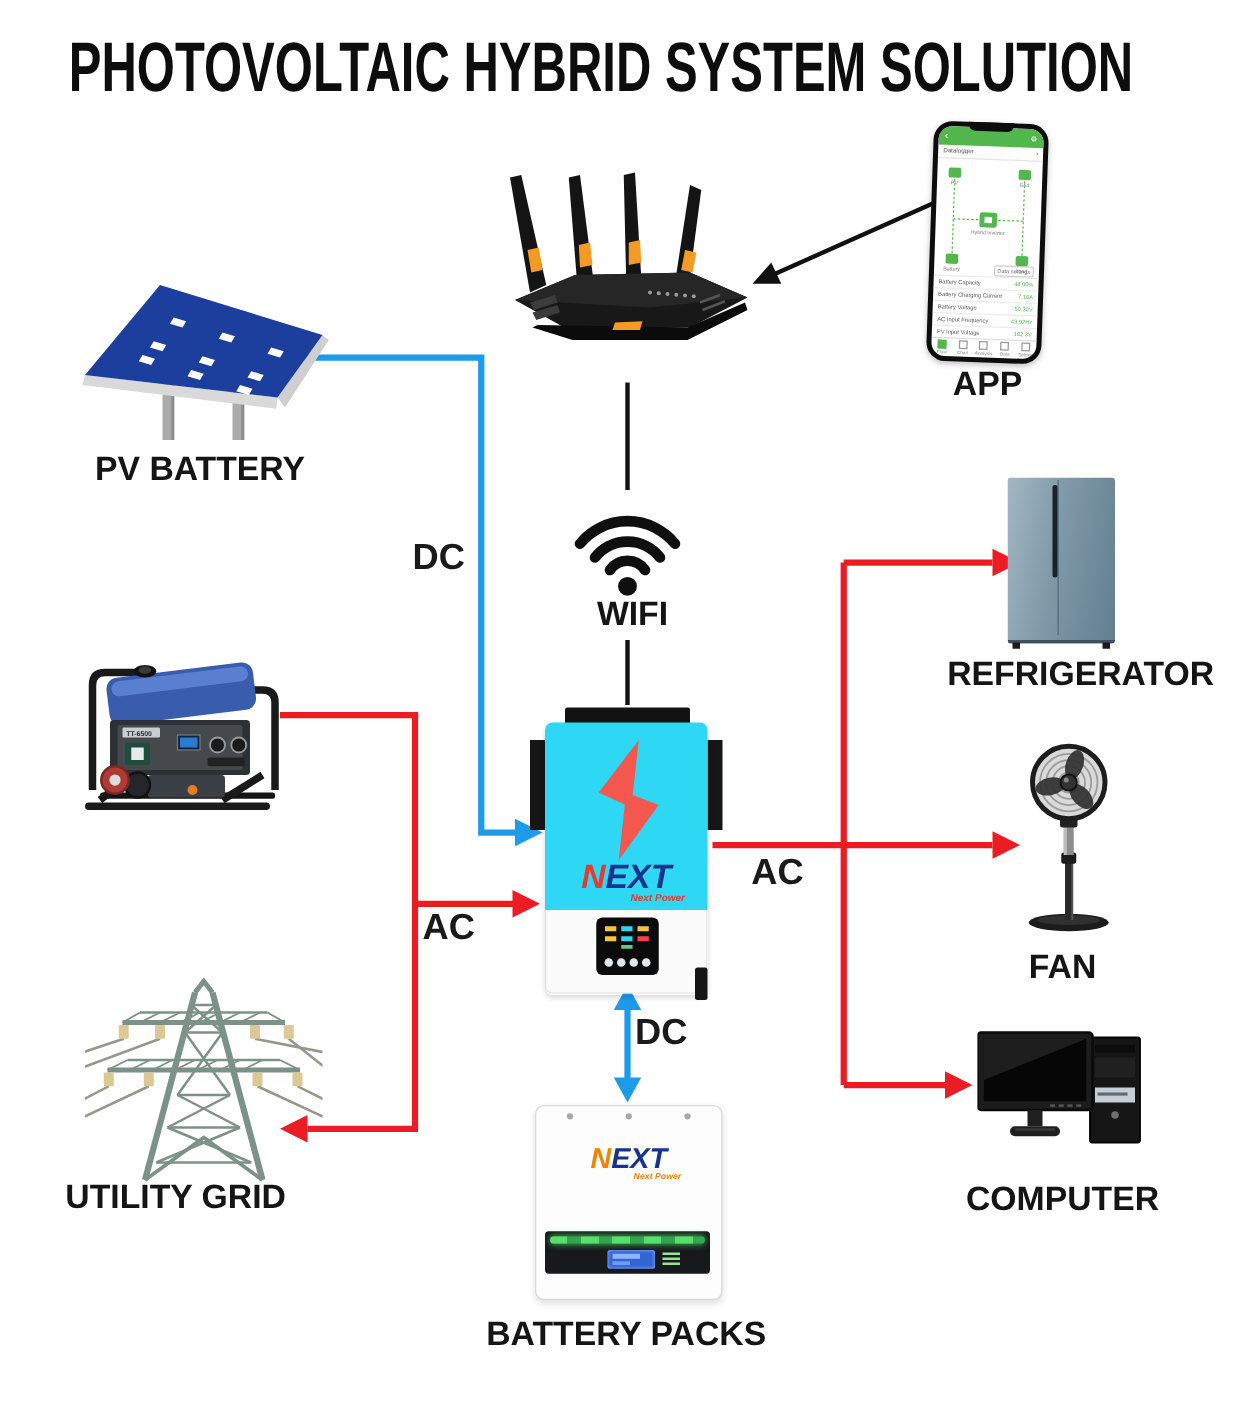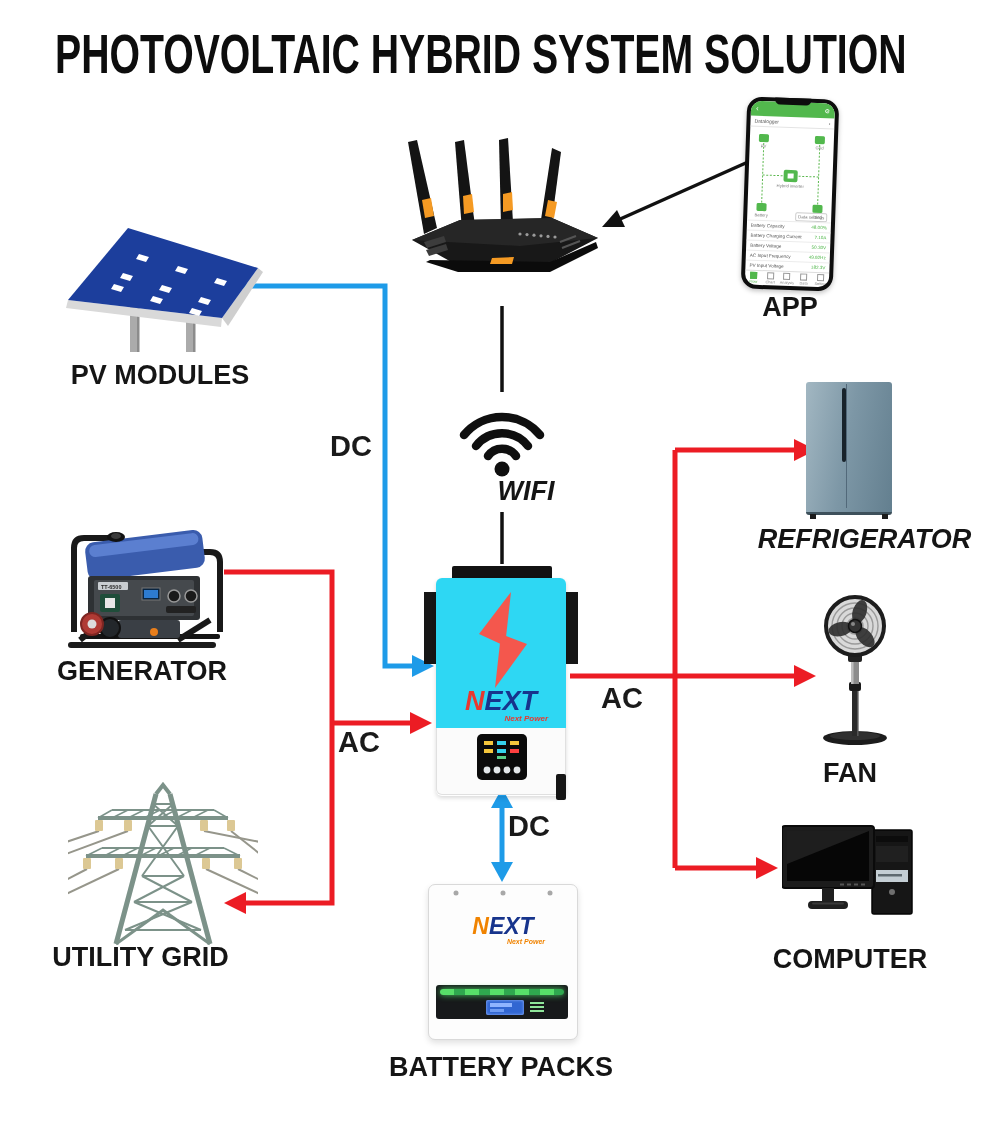--- a/index.html
+++ b/index.html
@@ -240,31 +240,31 @@
       <polygon points="126,44 136,47 133,52 123,49"></polygon>
       <polygon points="165,56 175,59 172,64 162,61"></polygon>
       <polygon points="71,51 81,54 78,59 68,56"></polygon>
       <polygon points="110,63 120,66 117,71 107,68"></polygon>
       <polygon points="149,75 159,78 156,83 146,80"></polygon>
       <polygon points="62,62 72,65 69,70 59,67"></polygon>
       <polygon points="101,74 111,77 108,82 98,79"></polygon>
       <polygon points="140,86 150,89 147,94 137,91"></polygon>
     </g>
   </svg>
-  <div class="node-label" style="left:50px;top:360px;width:220px;">PV MODULES</div>
+  <div class="node-label" style="left:50px;top:360px;width:220px;">PV BATTERY</div>
 
   <svg class="abs" style="left:452px;top:388px;" width="100" height="92" viewBox="0 0 100 92">
     <g stroke="#0f0f0f" stroke-width="8.5" fill="none" stroke-linecap="round">
       <path d="M12,47 A49,49 0 0 1 88,47"></path>
       <path d="M24,58 A33,33 0 0 1 76,58"></path>
       <path d="M36,68 A17,17 0 0 1 64,68"></path>
     </g>
     <circle cx="50" cy="81" r="7.5" fill="#0f0f0f"></circle>
   </svg>
-  <div class="node-label" style="left:466px;top:476px;width:120px;font-style:italic;">WIFI</div>
+  <div class="node-label" style="left:446px;top:476px;width:120px;">WIFI</div>
 
   <svg class="abs" style="left:58px;top:508px;" width="175" height="148" viewBox="0 0 175 148">
     <rect x="22" y="126" width="140" height="5" rx="2" fill="#141414"></rect>
     <rect x="10" y="134" width="148" height="6" rx="3" fill="#1b1b1b"></rect>
     <g stroke="#191919" stroke-width="6" fill="none">
       <path d="M16,124 V40 Q16,30 26,30 H54"></path>
       <path d="M162,124 V54 Q162,44 152,44 H118"></path>
       <path d="M120,132 L152,112"></path>
       <path d="M22,132 L40,118"></path>
     </g>
@@ -284,21 +284,20 @@
     <rect x="86" y="82" width="14" height="8" fill="#2d7bd0"></rect>
     <circle cx="116" cy="88" r="6" fill="#1a1a1a" stroke="#999" stroke-width="1.5"></circle>
     <circle cx="133" cy="88" r="6" fill="#1a1a1a" stroke="#999" stroke-width="1.5"></circle>
     <rect x="108" y="98" width="30" height="7" rx="2" fill="#222222"></rect>
     <rect x="60" y="112" width="62" height="18" rx="3" fill="#3a3f45"></rect>
     <circle cx="52" cy="120" r="10" fill="#23272b" stroke="#111" stroke-width="2"></circle>
     <circle cx="96" cy="124" r="4" fill="#e87e1b"></circle>
     <circle cx="34" cy="116" r="11" fill="#b03a34" stroke="#7e2622" stroke-width="2"></circle>
     <circle cx="34" cy="116" r="4.5" fill="#dddddd"></circle>
   </svg>
-  <div class="node-label" style="left:37px;top:656px;width:210px;">GENERATOR</div>
 
   <svg class="abs" style="left:68px;top:782px;" width="190" height="168" viewBox="0 0 190 168">
     <g stroke="#96968b" stroke-width="2" fill="none">
       <path d="M31,49 L-2,60"></path>
         <path d="M60,49 L-2,72"></path>
       <path d="M136,49 L192,60"></path>
         <path d="M163,49 L192,72"></path>
       <path d="M19,87 L-2,98"></path>
         <path d="M51,87 L-2,112"></path>
       <path d="M170,87 L192,98"></path>
@@ -398,21 +397,21 @@
     </div>
   </div>
   <div class="node-label" style="left:388px;top:1052px;width:226px;">BATTERY PACKS</div>
 
   <div class="fridge">
     <div class="divider"></div>
     <div class="handle"></div>
     <div class="foot" style="left:4px;"></div>
     <div class="foot" style="right:4px;"></div>
   </div>
-  <div class="node-label" style="left:752px;top:524px;width:225px;font-style:italic;">REFRIGERATOR</div>
+  <div class="node-label" style="left:752px;top:524px;width:225px;">REFRIGERATOR</div>
 
   <svg class="abs" style="left:816px;top:594px;" width="78" height="152" viewBox="0 0 78 152">
     <ellipse cx="39" cy="144" rx="32" ry="7" fill="#1c1c1c"></ellipse>
     <ellipse cx="39" cy="142" rx="25" ry="4" fill="#303030"></ellipse>
     <rect x="36" y="96" width="6" height="46" fill="#2a2a2a"></rect>
     <rect x="41" y="96" width="1.6" height="46" fill="#555555"></rect>
     <rect x="33" y="88" width="12" height="9" rx="2" fill="#1b1b1b"></rect>
     <rect x="35" y="66" width="8" height="24" fill="#8c8c8c"></rect>
     <rect x="35" y="66" width="2.5" height="24" fill="#bdbdbd"></rect>
     <rect x="32" y="58" width="14" height="10" rx="2" fill="#222222"></rect>

